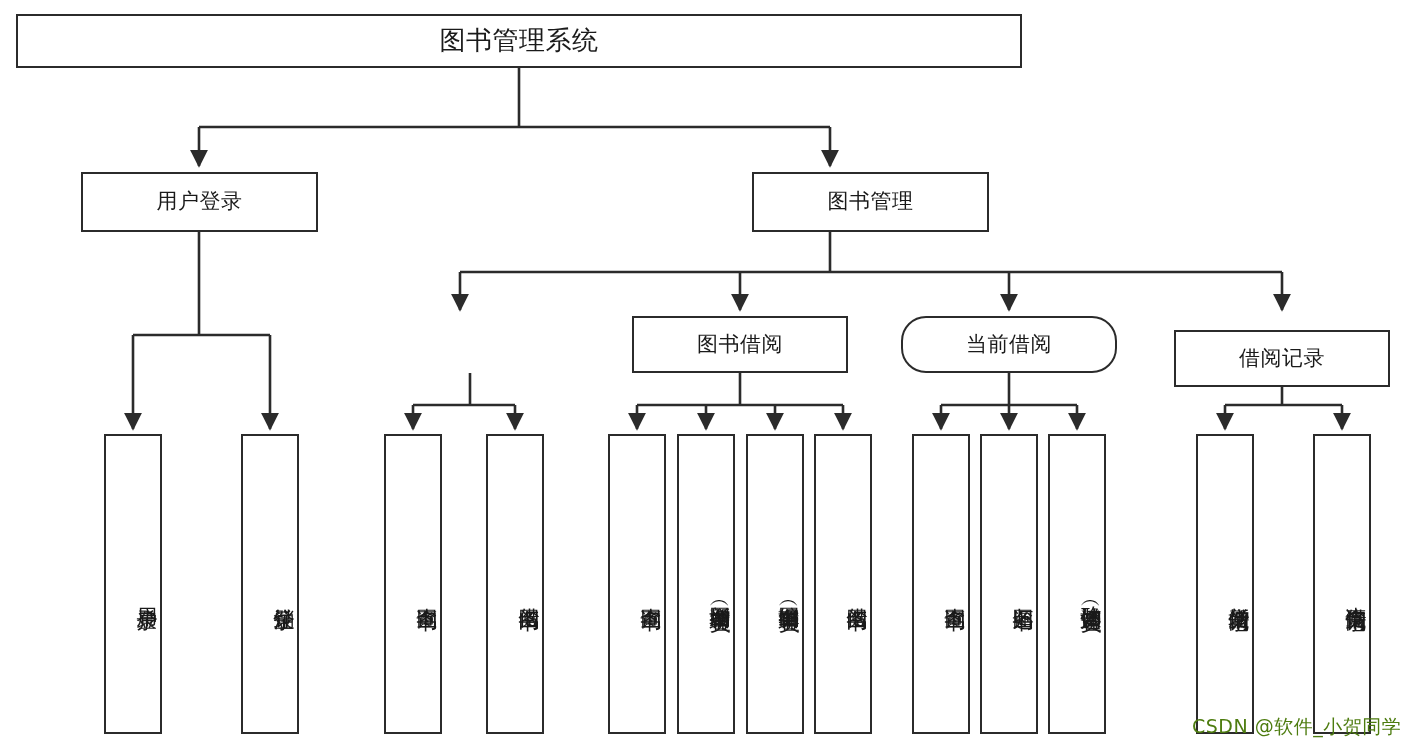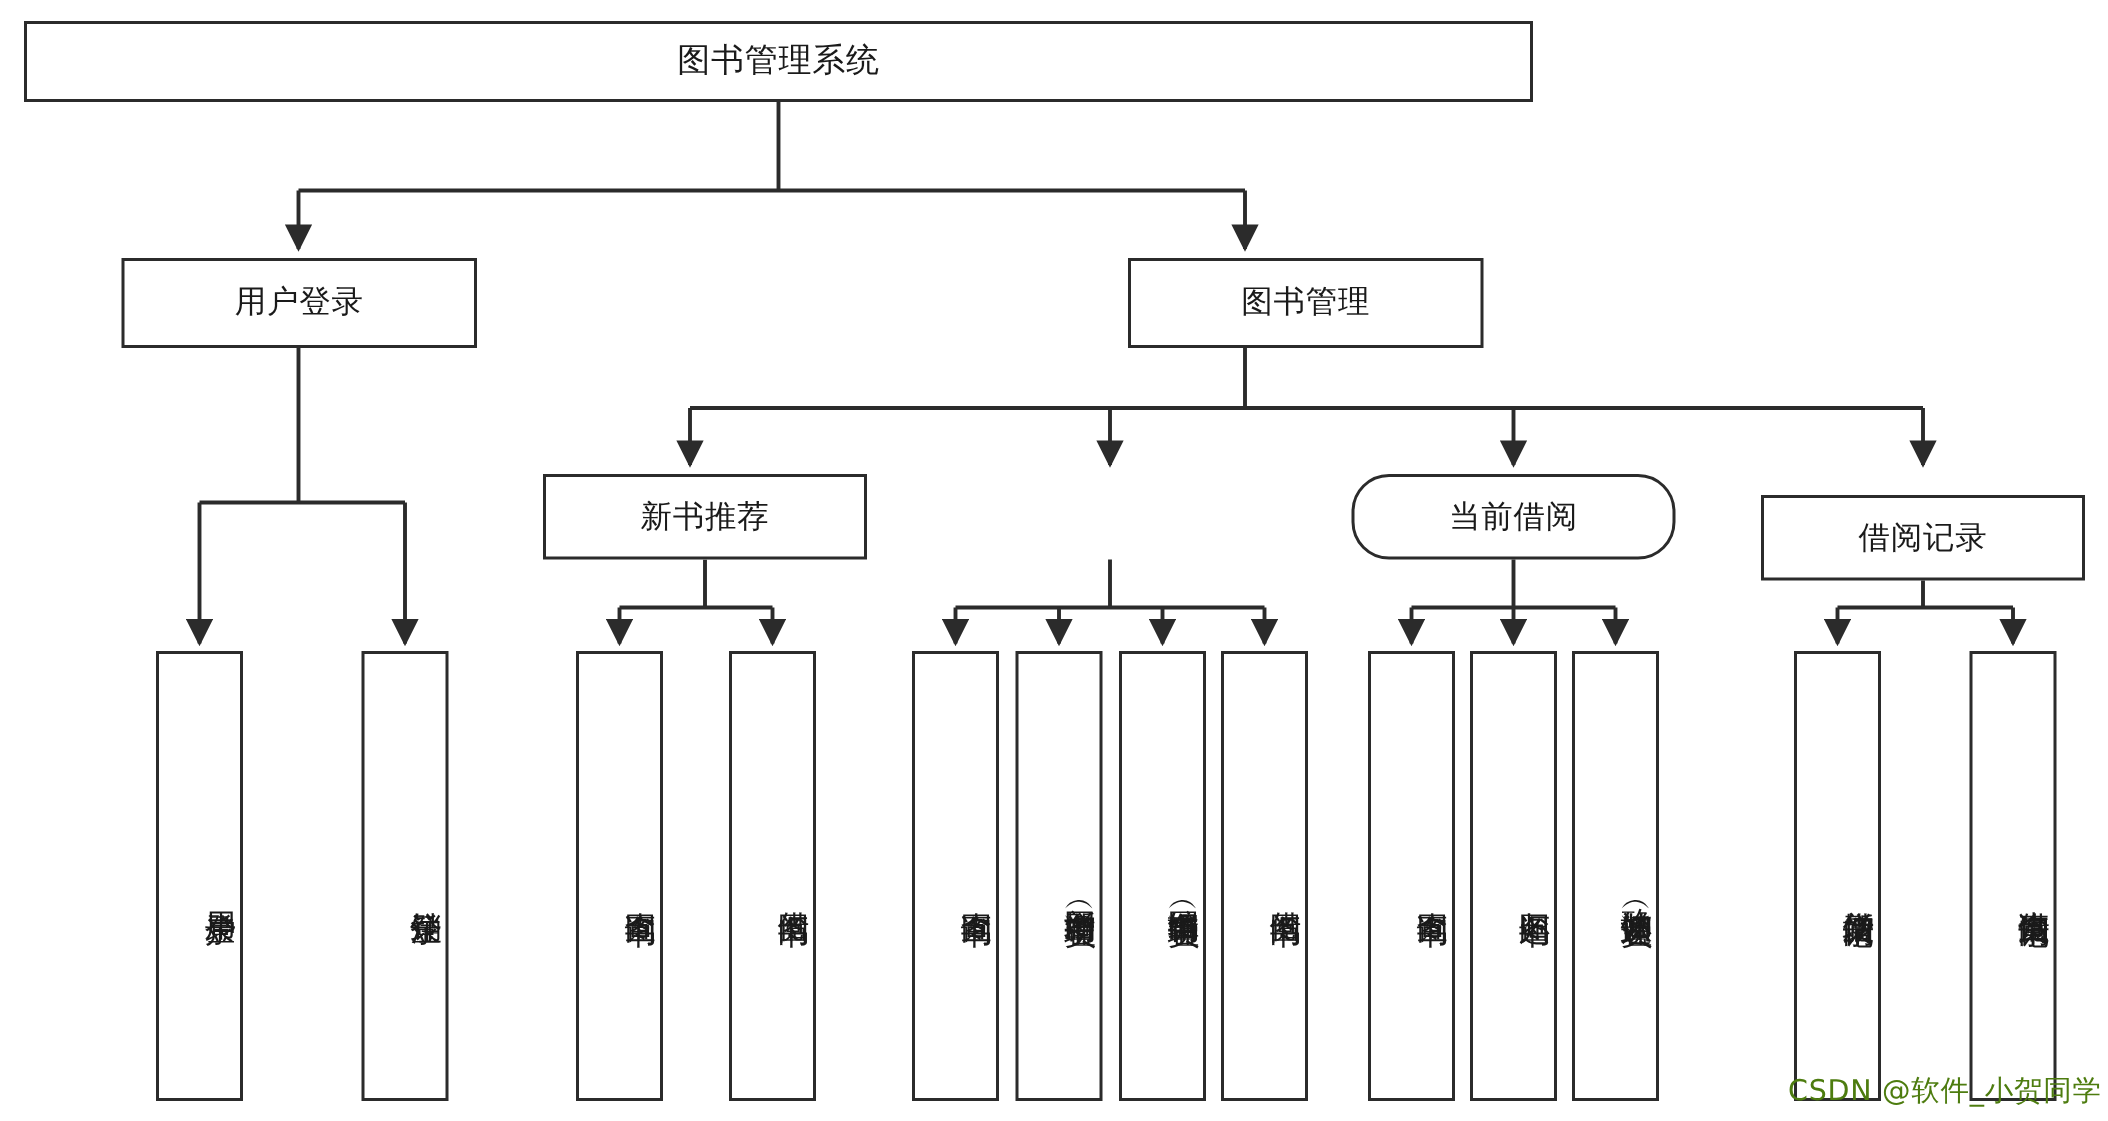--- a/index.html
+++ b/index.html
@@ -34,21 +34,21 @@
     align-items: center;
     justify-content: center;
     color: #1a1a1a;
   }
   .node-h {
     font-size: 21px;
     letter-spacing: 0.5px;
     line-height: 1.2;
   }
   .node-root {
-    font-size: 22px;
+    font-size: 26px;
   }
   .leaf {
     writing-mode: vertical-rl;
     text-orientation: upright;
     font-size: 21px;
     line-height: 1.28;
     letter-spacing: 1px;
     padding-top: 18px;
     align-items: flex-start;
     justify-content: center;
@@ -130,24 +130,24 @@
   </div>
 
   <div class="node node-h" style="left:81px; top:172px; width:237px; height:60px;">
     <span>用户登录</span>
   </div>
 
   <div class="node node-h" style="left:712px; top:172px; width:237px; height:60px;margin-left:40px;">
     <span>图书管理</span>
   </div>
 
-  <div class="node node-h" style="left:362px; top:316px; width:216px; height:57px;">
-    <span>新书推荐</span>
-  </div>
-
+
+  <div class="node node-h" style="left:632px; top:316px; width:216px; height:57px;">
+    <span>图书借阅</span>
+  </div>
 
   <div class="node node-h" style="left:901px; top:316px; width:216px; height:57px;border-radius:25px;">
     <span>当前借阅</span>
   </div>
 
   <div class="node node-h" style="left:1174px; top:330px; width:216px; height:57px;">
     <span>借阅记录</span>
   </div>
 
   <div class="node leaf" style="left:104px; top:434px; width:58px; height:300px;">

